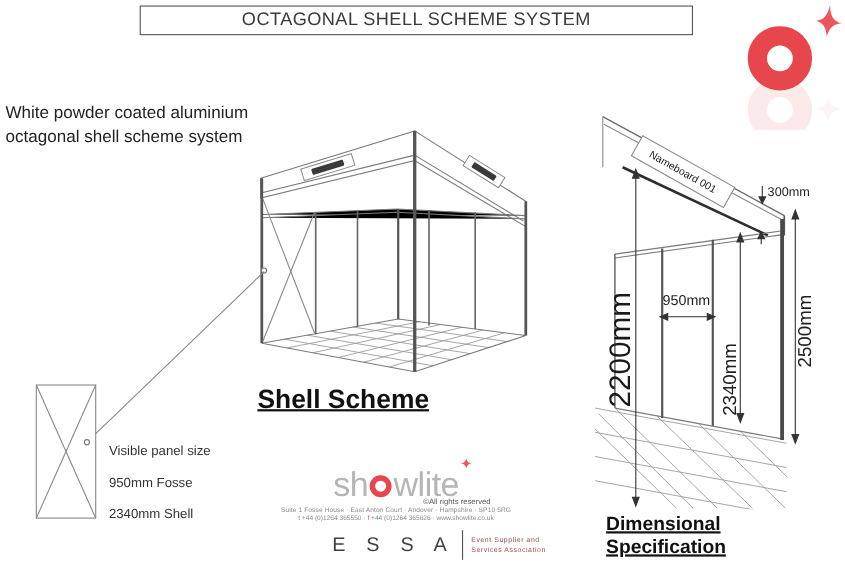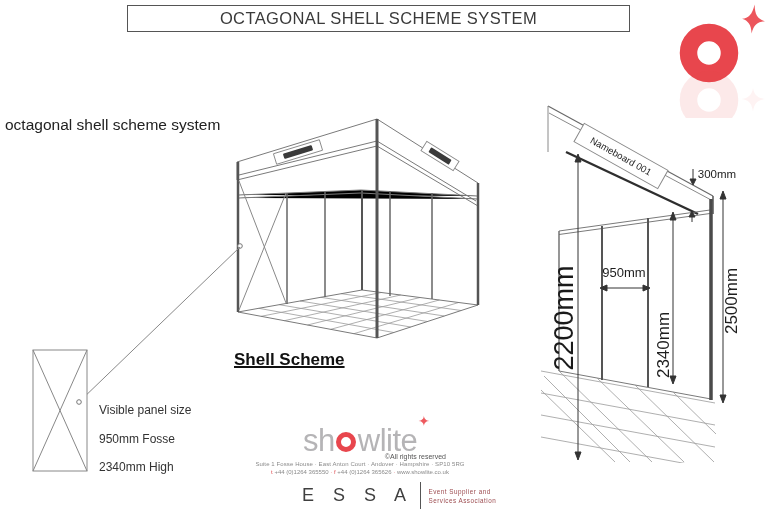--- a/index.html
+++ b/index.html
@@ -8,21 +8,21 @@
   .abs{position:absolute;}
   
   .title-box{left:127px;top:5px;width:501px;height:25px;border:1.5px solid #555;
              display:flex;align-items:center;justify-content:center;
              font-size:16.5px;letter-spacing:.4px;color:#3a3a3a;}
   
   .mat{left:5px;top:70px;font-size:15.5px;line-height:22px;}
   .mat .h{font-weight:bold;text-decoration:underline;text-decoration-thickness:1.5px;
           font-size:15.5px;display:inline-block;margin-bottom:4px;}
   
-  .shell-lbl{left:234px;top:350px;font-size:17px;font-weight:bold;
+  .shell-lbl{left:234px;top:350px;font-size:24px;font-weight:bold;
              text-decoration:underline;text-decoration-thickness:2px;color:#111;}
   .dim-lbl{left:551px;top:466px;font-size:17.5px;font-weight:bold;
            text-decoration:underline;text-decoration-thickness:2px;color:#111;}
   
   .panel-info{left:99px;top:396px;font-size:12px;line-height:28.5px;color:#333;}
   
   .wordmark{left:303px;top:423px;font-size:31px;color:#b5b4b6;letter-spacing:-.5px;
             white-space:nowrap;}
   .wordmark .ring{display:inline-block;width:10px;height:10px;border:5.5px solid #e8464d;
                   border-radius:50%;vertical-align:-1px;margin:0 1.5px;}
@@ -50,21 +50,21 @@
 
   <svg class="abs" style="left:664px;top:0px" width="102" height="118" viewBox="0 0 102 118">
     <circle cx="45" cy="53" r="20.5" fill="none" stroke="#e8464d" stroke-width="17.5"></circle>
     <path transform="translate(89,20) rotate(6)" fill="#ec565c" d="M0,-15.5 C1.3,-4.8 4.8,-1.3 12,0 C4.8,1.3 1.3,4.8 0,13.5 C-1.3,4.8 -4.8,1.3 -11,0 C-4.8,-1.3 -1.3,-4.8 0,-15.5 Z"></path>
     <circle cx="45" cy="100" r="20.5" fill="none" stroke="#e8464d" stroke-width="17.5" opacity="0.12"></circle>
     <path transform="translate(89,99) scale(1,-0.8)" fill="#ec565c" opacity="0.07" d="M0,-15.5 C1.3,-4.8 4.8,-1.3 12,0 C4.8,1.3 1.3,4.8 0,13.5 C-1.3,4.8 -4.8,1.3 -11,0 C-4.8,-1.3 -1.3,-4.8 0,-15.5 Z"></path>
   </svg>
 
   <div class="abs mat">
     <br>
-    <br>
+    <span>White powder coated aluminium</span><br>
     <span>octagonal shell scheme system</span>
   </div>
 
   <svg class="abs" style="left:0;top:100px" width="530" height="380" viewBox="0 100 530 380">
 
     <g fill="#fff" stroke="#7a7a7a" stroke-width="1">
       <path d="M237,162 L377,119 L377,146 L237,180 Z"></path>
       <path d="M377,119 L478,183 L478,206 L377,146 Z"></path>
       <path d="M239,175 L377,141" fill="none"></path>
       <path d="M377,141 L476,201" fill="none"></path>
@@ -125,21 +125,21 @@
         <path d="M87,350 L33,471"></path>
     </g>
     <circle cx="79" cy="402" r="2.3" fill="#fff" stroke="#777"></circle>
   </svg>
 
   <div class="abs shell-lbl">Shell Scheme</div>
 
   <div class="abs panel-info">
     <span>Visible panel size</span><br>
     <span>950mm Fosse</span><br>
-    <span>2340mm High</span>
+    <span>2340mm Shell</span>
   </div>
 
   <svg class="abs" style="left:538px;top:95px" width="232" height="375" viewBox="538 95 232 375">
     <defs>
         <clipPath id="floorclip">
           <rect x="540" y="358" width="176" height="105"></rect>
         </clipPath>
       </defs>
 
     <g>
@@ -196,20 +196,21 @@
         <polygon points="692,211 689,217 695,217"></polygon>
     </g>
 
     <text x="717" y="178" text-anchor="middle" font-size="11.5" fill="#1e1e1e">300mm</text>
     <text x="624" y="277" text-anchor="middle" font-size="13" fill="#1e1e1e">950mm</text>
     <text transform="translate(669,345) rotate(-90)" text-anchor="middle" font-size="17" fill="#1e1e1e">2340mm</text>
     <text transform="translate(737,301) rotate(-90)" text-anchor="middle" font-size="17" fill="#1e1e1e">2500mm</text>
     <text transform="translate(573,318) rotate(-90)" text-anchor="middle" font-size="27" fill="#1a1a1a">2200mm</text>
   </svg>
 
+  <div class="abs dim-lbl">Dimensional Specification</div>
 
   <div class="abs wordmark">
     <span>sh</span><span class="ring"></span><span>wlite</span>
     <span class="spark">✦</span>
   </div>
   <div class="abs copyright">©All rights reserved</div>
   <div class="abs addr1">Suite 1 Fosse House  ·  East Anton Court  ·  Andover  ·  Hampshire  ·  SP10 5RG</div>
   <div class="abs addr2">
     <span class="r">t</span><span> +44 (0)1264 365550  </span><span class="r">·</span><span class="r">  f</span><span> +44 (0)1264 365626  </span><span class="r">·</span><span>  www.showlite.co.uk</span>
   </div>

